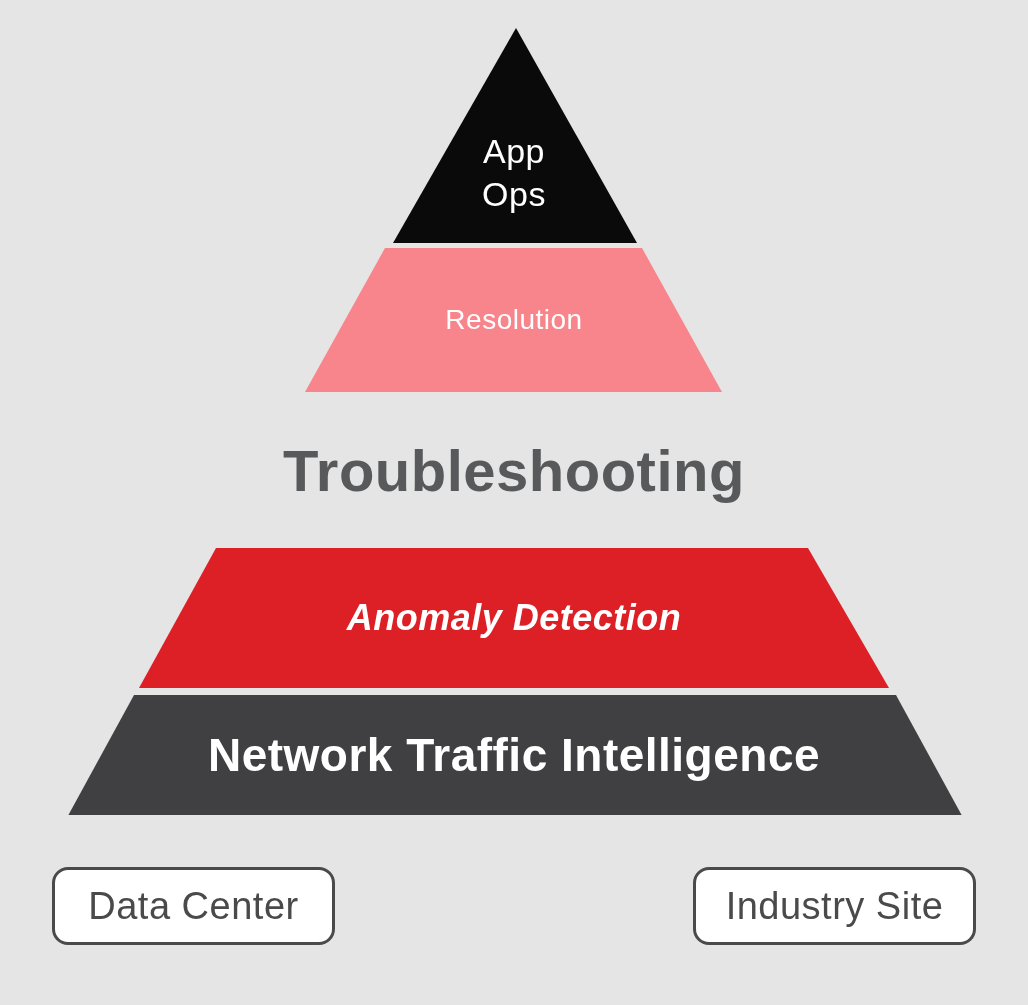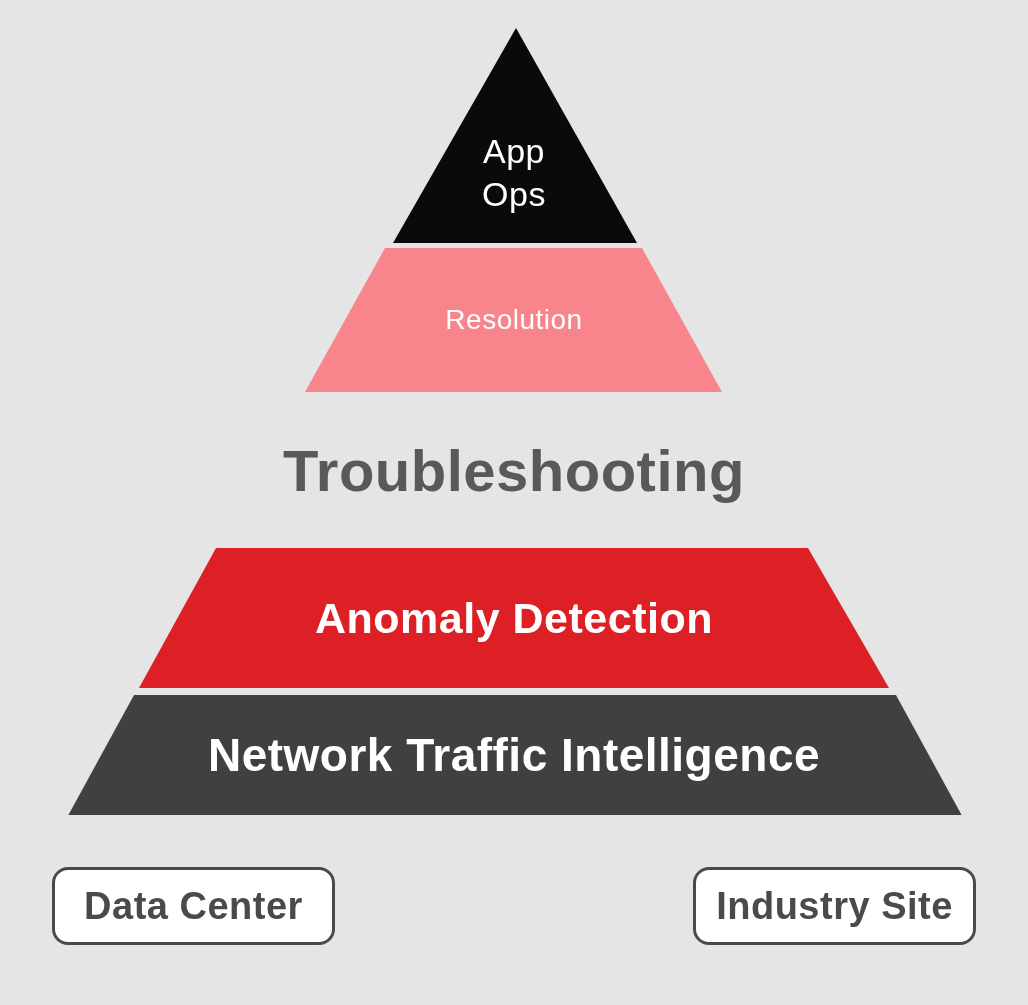--- a/index.html
+++ b/index.html
@@ -71,22 +71,23 @@
   }
 
   
   .layer-anomaly {
     top: 548px;
     height: 140px;
     background: #dc2026;
     clip-path: polygon(216px 0px, 808px 0px, 889px 140px, 139px 140px);
   }
   .layer-anomaly .label {
-    font-size: 43px;
+    font-size: 36px;
     font-weight: 600;
+    font-style: italic;
   }
 
   
   .layer-network {
     top: 695px;
     height: 120px;
     background: #404042;
     clip-path: polygon(134px 0px, 896px 0px, 978px 150px, 52px 150px);
     border-radius: 20px;
   }
@@ -105,21 +106,21 @@
     border-radius: 16px;
     box-sizing: border-box;
     display: flex;
     align-items: center;
     justify-content: center;
     background: #ffffff;
   }
   .deploy-box .label {
     color: #4a4a4b;
     font-size: 38px;
-    font-weight: 700;
+    font-weight: 400;
     letter-spacing: 0.5px;
     white-space: nowrap;
   }
   .box-1 { left: 52px; }
   .box-2 { left: 372px; }
   .box-3 { left: 693px; }
 </style>
 </head>
 <body>
 

